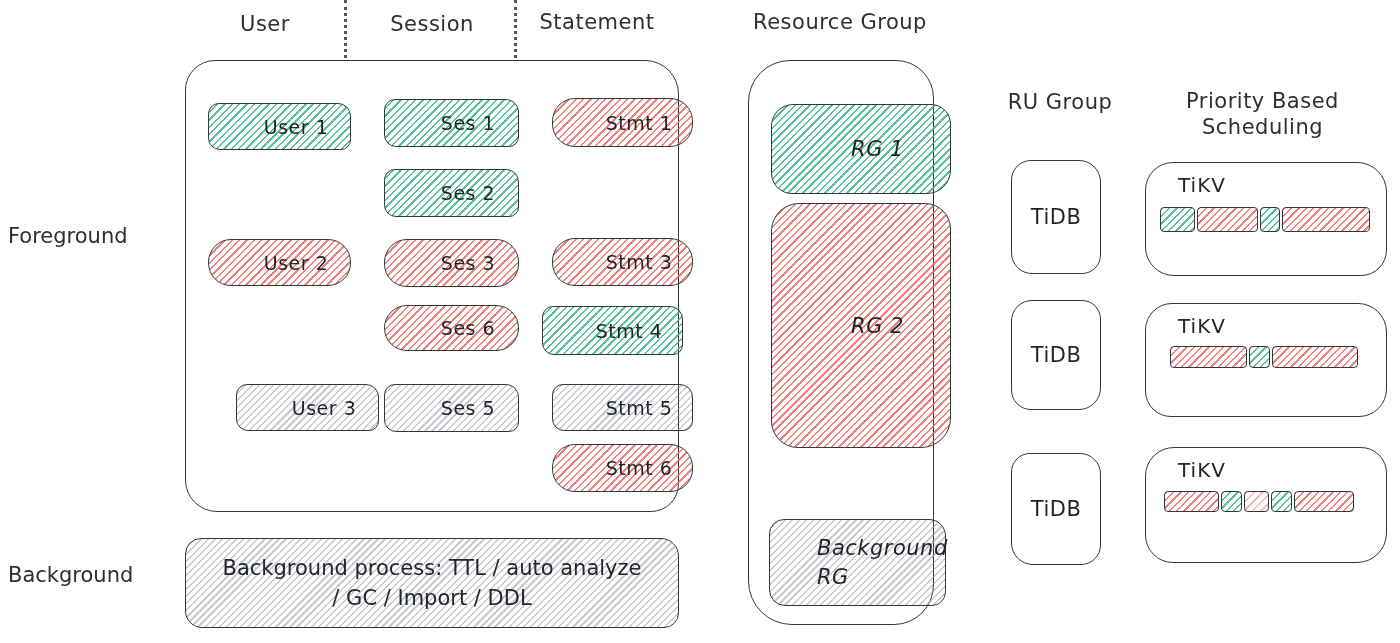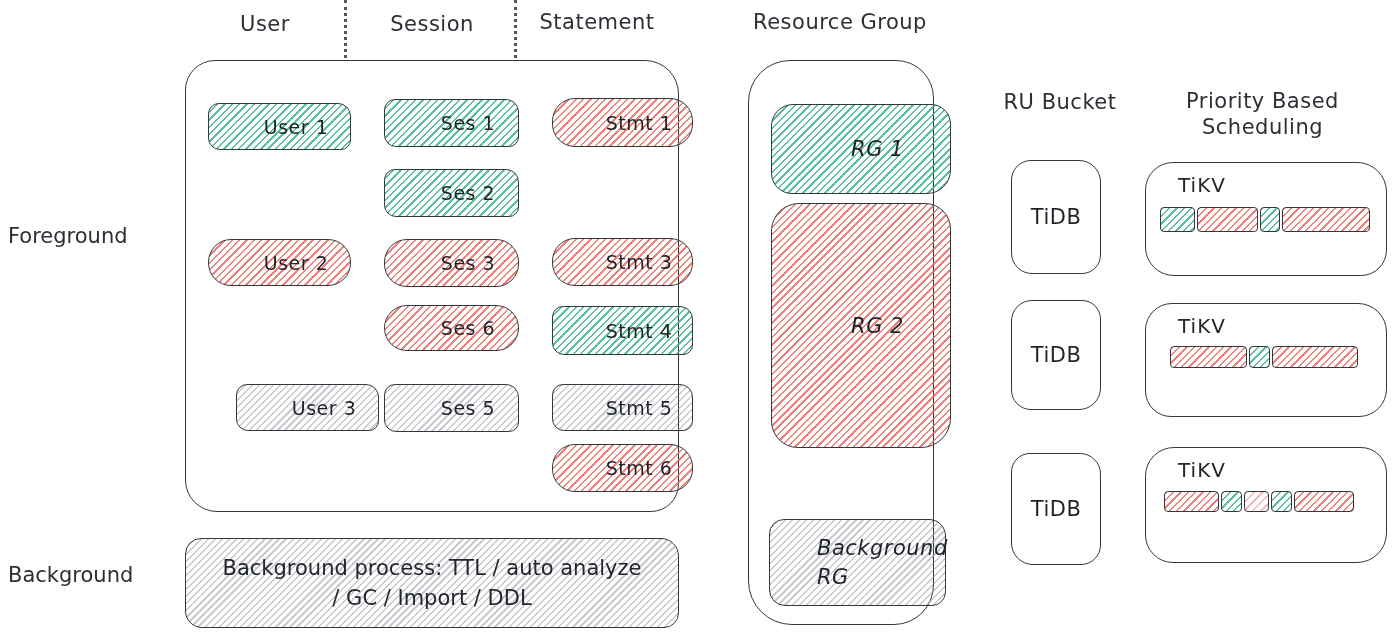--- a/index.html
+++ b/index.html
@@ -116,21 +116,21 @@
     <div class="chip hatch-gray" style="left:198px;top:323px;width:100px;height:46px;">
         <span>Ses 5</span>
       </div>
 
     <div class="chip hatch-red" style="left:366px;top:37px;width:106px;height:47px;">
         <span>Stmt 1</span>
       </div>
     <div class="chip hatch-red" style="left:366px;top:177px;width:106px;height:46px;">
         <span>Stmt 3</span>
       </div>
-    <div class="chip hatch-green" style="left:366px;top:245px;width:106px;height:47px;justify-content:center;">
+    <div class="chip hatch-green" style="left:356px;top:245px;width:106px;height:47px;justify-content:center;">
         <span>Stmt 4</span>
       </div>
     <div class="chip hatch-gray" style="left:366px;top:323px;width:106px;height:45px;">
         <span>Stmt 5</span>
       </div>
     <div class="chip hatch-red" style="left:366px;top:383px;width:106px;height:46px;">
         <span>Stmt 6</span>
       </div>
   </div>
 
@@ -148,21 +148,21 @@
         <span>RG 2</span>
       </div>
     <div class="chip hatch-gray" style="left:20px;top:458px;width:142px;height:85px;border-radius:15px 17px 14px 16px;font-size:21px;justify-content:flex-start;">
       <div class="two-line" style="align-items:flex-start;padding-left:14px;line-height:1.35;">
         <span>Background</span>
         <span>RG</span>
       </div>
     </div>
   </div>
 
-  <div class="hdr" style="left:985px;top:90px;width:150px;">RU Bucket</div>
+  <div class="hdr" style="left:985px;top:90px;width:150px;">RU Group</div>
   <div class="sketch-box two-line" style="left:1011px;top:160px;width:88px;height:112px;border-radius:20px 22px 19px 21px;">
       <span class="node-label">TiDB</span>
     </div>
   <div class="sketch-box two-line" style="left:1011px;top:300px;width:88px;height:108px;border-radius:21px 19px 22px 20px;">
       <span class="node-label">TiDB</span>
     </div>
   <div class="sketch-box two-line" style="left:1011px;top:453px;width:88px;height:110px;border-radius:19px 21px 20px 22px;">
       <span class="node-label">TiDB</span>
     </div>
 

